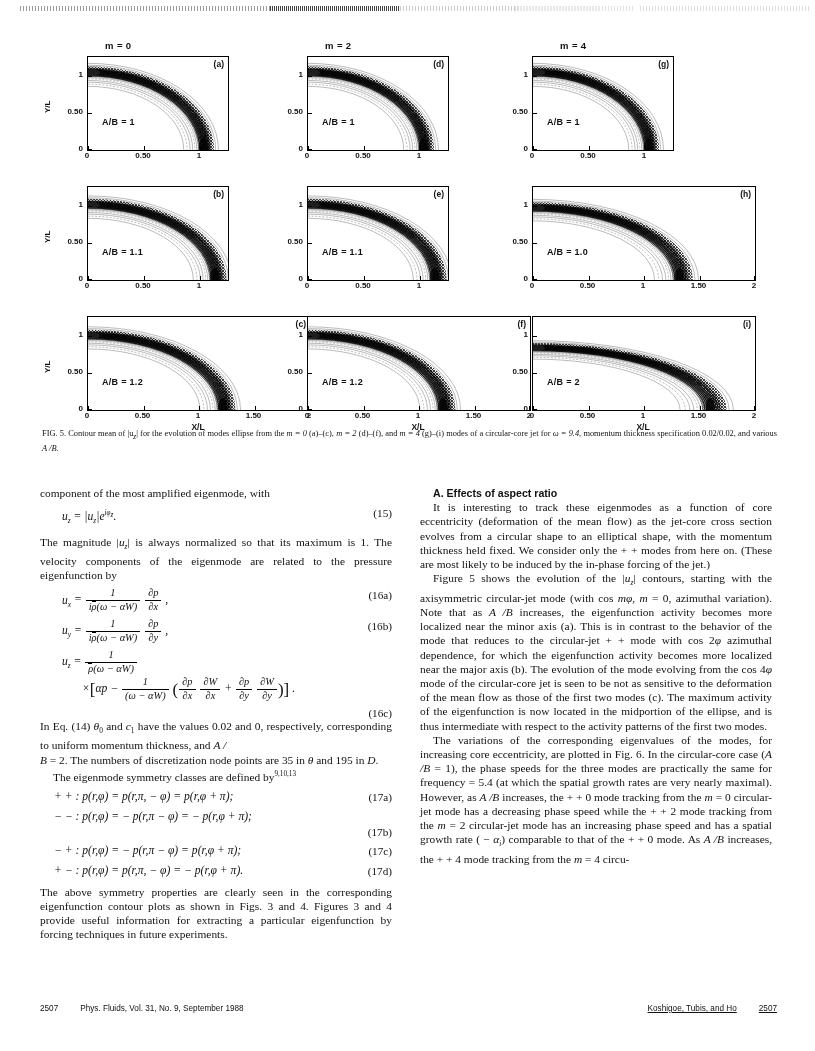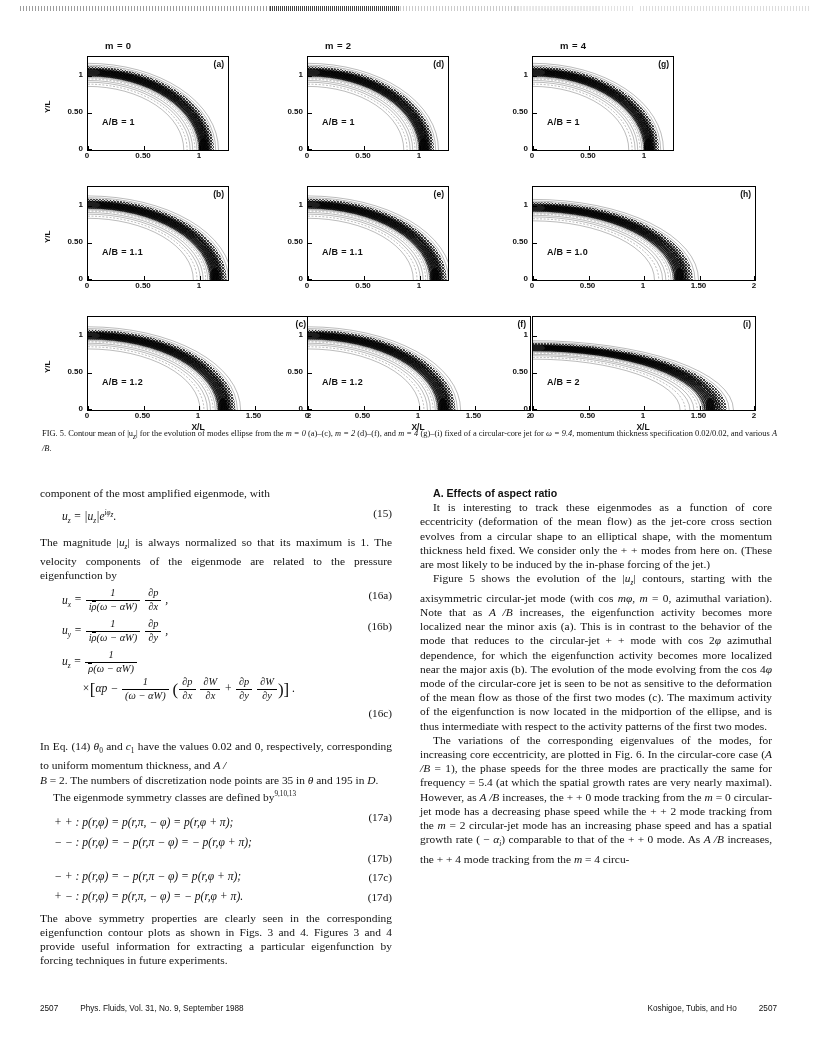--- a/index.html
+++ b/index.html
@@ -142,21 +142,21 @@
   .bigbr{font-size:17px;font-style:normal;vertical-align:-3px;}
 
   
   .footer{
     position:absolute;left:40px;top:1004px;width:737px;
     font-family:"Liberation Sans",sans-serif;
     font-size:8.2px;
     display:flex;justify-content:space-between;align-items:baseline;
   }
   .footer .fl{display:flex;gap:22px;}
-  .footer .fr{display:flex;gap:22px;}
+  .footer .fr{display:flex;gap:22px;text-decoration:underline;}
 </style>
 </head>
 <body>
 
 <div class="page">
 
   <div class="scan-noise a"></div>
   <div class="scan-noise b"></div>
   <div class="scan-noise c"></div>
   <div class="scan-noise d"></div>
@@ -782,21 +782,21 @@
           <div class="xtick" style="width: 24px; left: 579px; top: 373px;">1</div>
           <div class="xtick" style="width: 24px; left: 634.5px; top: 373px;">1.50</div>
           <div class="xtick" style="width: 24px; left: 690px; top: 373px;">2</div>
           <div class="xlabel" style="left: 575px; top: 384px; width: 32px;">X/L</div>
         </div>
       </div>
   </div>
 
   <div class="caption">
     <span>FIG. 5.</span>
-    <span>Contour mean of |u</span><i><sub>z</sub></i><span>| for the evolution of modes ellipse from the </span><i>m = 0</i><span> (a)–(c), </span><i>m = 2</i><span> (d)–(f), and </span><i>m = 4</i><span> (g)–(i) fixed of a circular-core jet for </span><i>ω = 9.4</i><span>, momentum thickness specification 0.02/0.02, and various </span><i>A /B</i><span>.</span>
+    <span>Contour mean of |u</span><i><sub>z</sub></i><span>| for the evolution of modes ellipse from the </span><i>m = 0</i><span> (a)–(c), </span><i>m = 2</i><span> (d)–(f), and </span><i>m = 4</i><span> (g)–(i) modes of a circular-core jet for </span><i>ω = 9.4</i><span>, momentum thickness specification 0.02/0.02, and various </span><i>A /B</i><span>.</span>
   </div>
 
   <div class="col left">
 
     <p class="noindent">component of the most amplified eigenmode, with</p>
 
     <div class="eq">
       <span class="eq-inner">
         <i>u</i><sub><i>z</i></sub> = |<i>u</i><sub><i>z</i></sub>|<i>e</i><sup><i>iφ</i><sub><i>z</i></sub></sup>.
       </span>
@@ -832,30 +832,30 @@
     <div class="eq" style="margin-top:0;">
       <span class="eq-inner" style="padding-left:42px;">
         ×<span class="bigbr">[</span><i>αp</i> −
         <span class="frac"><span class="top">1</span><span class="bar"></span><span class="bot">(<i>ω</i> − <i>αW</i>)</span></span>
         <span class="bigbr">(</span><span class="frac"><span class="top">∂<i>p</i></span><span class="bar"></span><span class="bot">∂<i>x</i></span></span>
         <span class="frac"><span class="top">∂<i>W</i></span><span class="bar"></span><span class="bot">∂<i>x</i></span></span> +
         <span class="frac"><span class="top">∂<i>p</i></span><span class="bar"></span><span class="bot">∂<i>y</i></span></span>
         <span class="frac"><span class="top">∂<i>W</i></span><span class="bar"></span><span class="bot">∂<i>y</i></span></span><span class="bigbr">)</span><span class="bigbr">]</span> .
       </span>
     </div>
-    <div class="eq" style="margin:-2px 0 20px 0;height:13px;">
+    <div class="eq" style="margin:-2px 0 0 0;height:13px;">
       <span class="num">(16c)</span>
     </div>
 
     <p class="noindent">In Eq. (14) <i>θ</i><sub>0</sub> and <i>c</i><sub>1</sub> have the values 0.02 and 0, respectively, corresponding to uniform momentum thickness, and <i>A /<br>B</i> = 2. The numbers of discretization node points are 35 in <i>θ</i> and 195 in <i>D</i>.</p>
 
     <p>The eigenmode symmetry classes are defined by<sup>9,10,13</sup></p>
 
     <div class="eq">
-      <span class="eq-inner" style="padding-left:14px;margin-top:6px;">+  + : <i>p</i>(<i>r</i>,<i>φ</i>) = <i>p</i>(<i>r</i>,<i>π</i>, − <i>φ</i>) = <i>p</i>(<i>r</i>,<i>φ</i> + <i>π</i>);</span>
+      <span class="eq-inner" style="padding-left:14px;">+  + : <i>p</i>(<i>r</i>,<i>φ</i>) = <i>p</i>(<i>r</i>,<i>π</i>, − <i>φ</i>) = <i>p</i>(<i>r</i>,<i>φ</i> + <i>π</i>);</span>
       <span class="num">(17a)</span>
     </div>
 
     <div class="eq" style="margin-bottom:1px;">
       <span class="eq-inner" style="padding-left:14px;">−  − : <i>p</i>(<i>r</i>,<i>φ</i>) =  − <i>p</i>(<i>r</i>,<i>π</i> − <i>φ</i>) =  − <i>p</i>(<i>r</i>,<i>φ</i> + <i>π</i>);</span>
     </div>
     <div class="eq" style="margin:0 0 3px 0;height:13px;">
       <span class="num">(17b)</span>
     </div>
 

